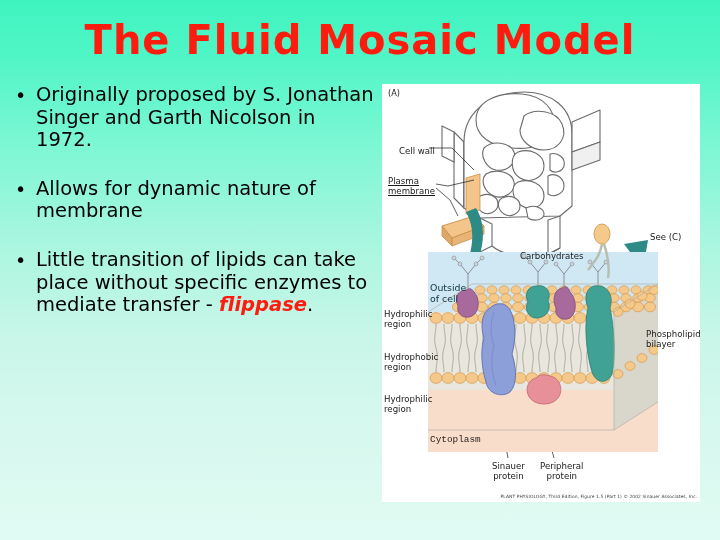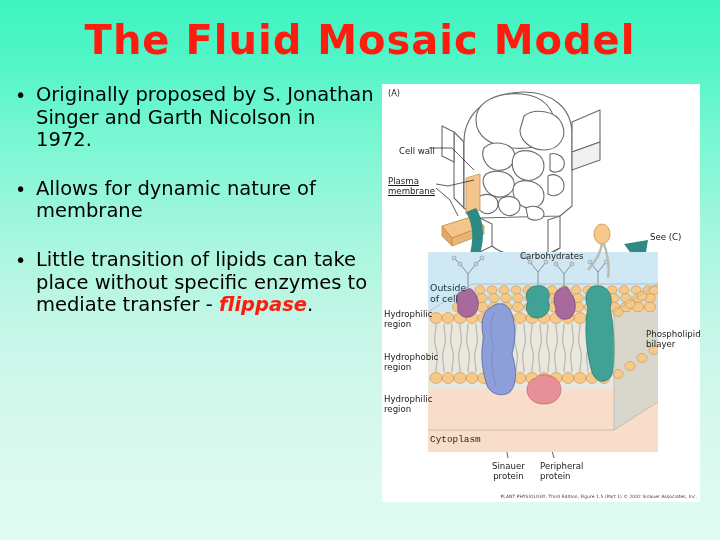--- a/index.html
+++ b/index.html
@@ -121,21 +121,21 @@
   .lbl-plasmamem  { left: 6px;  top: 92px; text-decoration: underline; }
   .lbl-seec       { left: 268px; top: 148px; }
   .lbl-carbs      { left: 138px; top: 167px; }
   .lbl-outside    { left: 48px;  top: 198px; color:#12343f; font-size:9.4px; }
   .lbl-cytoplasm  { left: 48px;  top: 350px; color:#2a2220; font-size:9.4px;font-family:Liberation Mono, monospace; }
   .lbl-hydphil1   { left: 2px;  top: 225px; }
   .lbl-hydphob    { left: 2px;  top: 268px; }
   .lbl-hydphil2   { left: 2px;  top: 310px; }
   .lbl-bilayer    { left: 264px; top: 245px; }
   .lbl-integral   { left: 110px; top: 377px; text-align:center; }
-  .lbl-periph     { left: 158px; top: 377px; }
+  .lbl-periph     { left: 158px; top: 377px; text-align:center; }
 </style>
 </head>
 <body>
 
 <div id="slide">
 
   <div id="title">The Fluid Mosaic Model</div>
 
   <div id="bullets">
 

